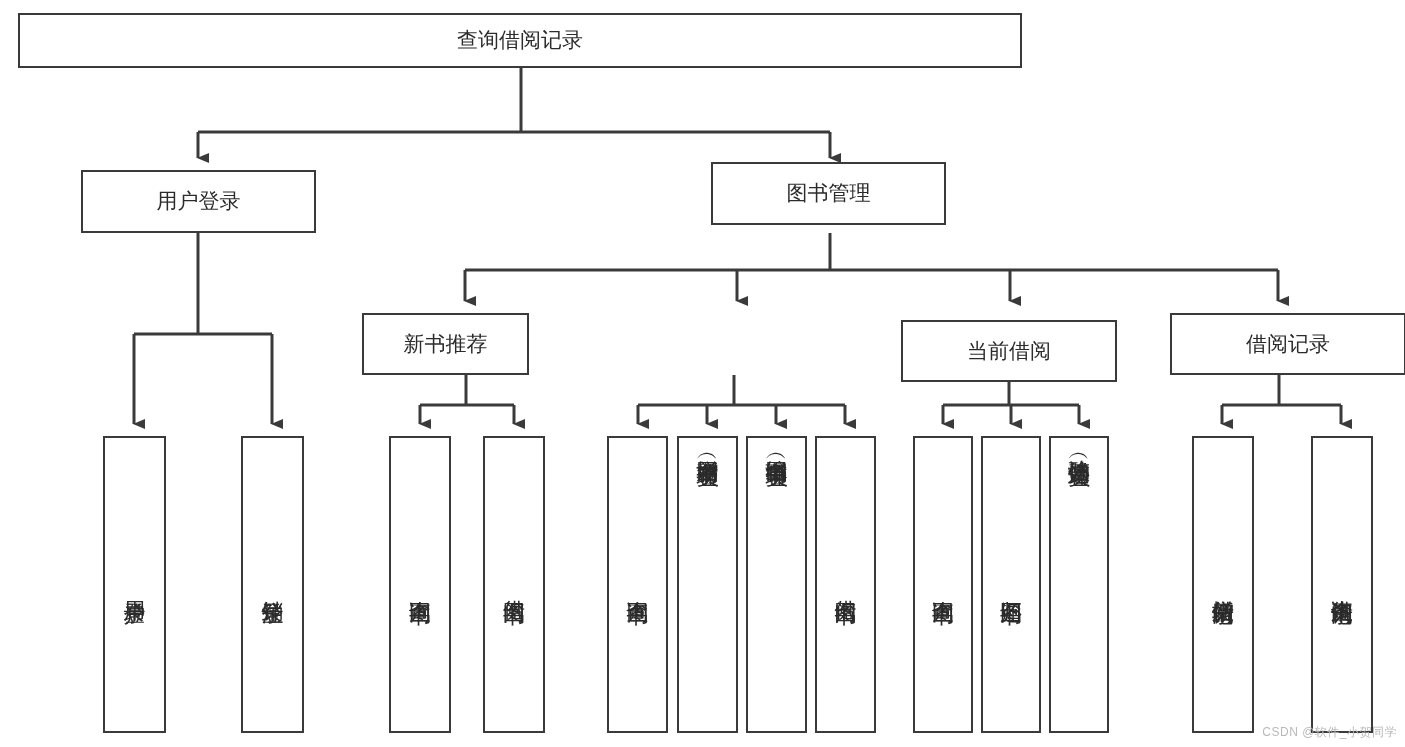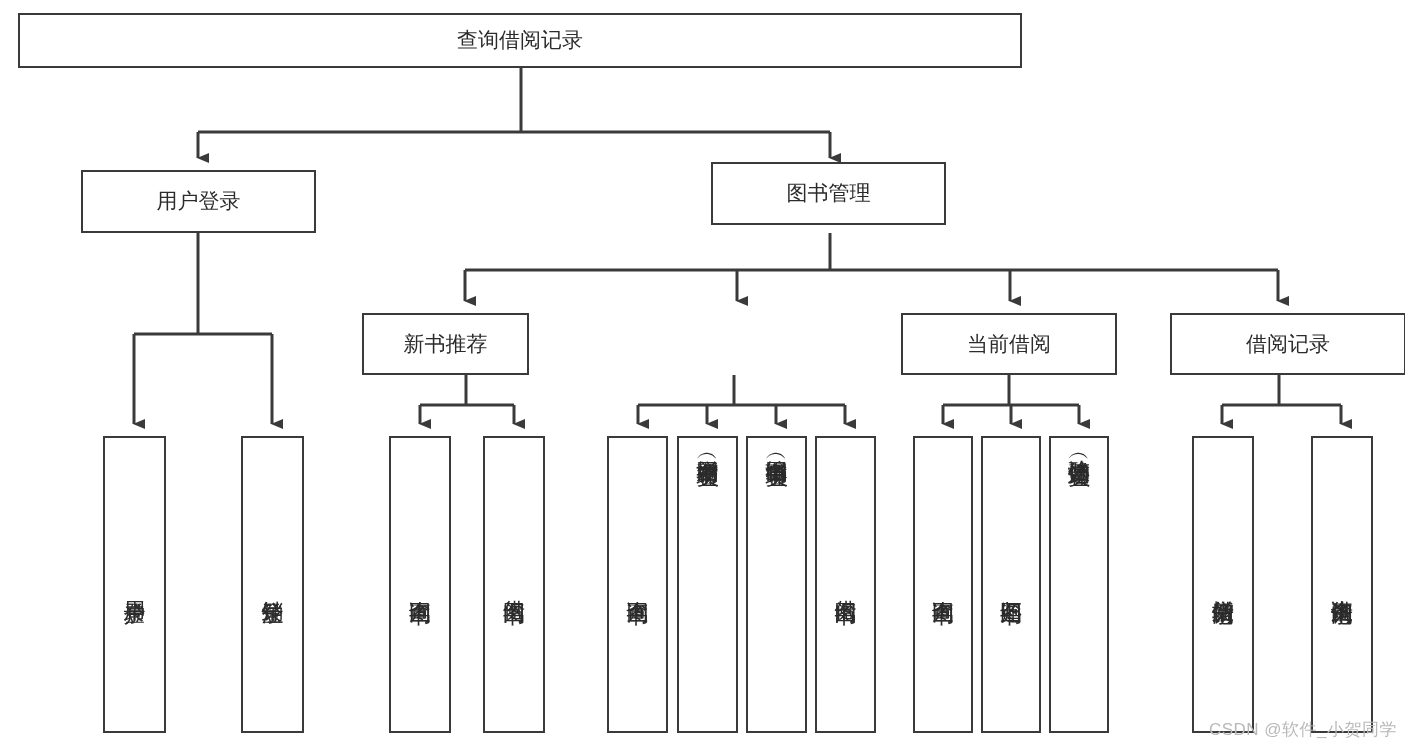--- a/index.html
+++ b/index.html
@@ -65,21 +65,21 @@
     margin-bottom: auto;
   }
   .node.vert.center {
     align-items: center;
     padding-top: 0;
   }
   #watermark {
     position: absolute;
     right: 8px;
     bottom: 6px;
-    font-size: 17px;
+    font-size: 12px;
     color: #b9b9b9;
     letter-spacing: 0.5px;
     white-space: nowrap;
   }
 </style>
 </head>
 <body>
 
 <div id="canvas">
 
@@ -140,21 +140,21 @@
   <div class="node horiz" style="left:81px; top:170px; width:235px; height:63px;">
     <span class="label">用户登录</span>
   </div>
   <div class="node horiz" style="left:711px; top:162px; width:235px; height:63px;">
     <span class="label">图书管理</span>
   </div>
 
   <div class="node horiz" style="left:362px; top:313px; width:167px; height:62px;">
     <span class="label">新书推荐</span>
   </div>
-  <div class="node horiz" style="left:901px; top:313px; width:216px; height:62px;">
+  <div class="node horiz" style="left:901px; top:320px; width:216px; height:62px;">
     <span class="label">当前借阅</span>
   </div>
   <div class="node horiz" style="left:1170px; top:313px; width:236px; height:62px;">
     <span class="label">借阅记录</span>
   </div>
 
   <div class="node vert center" style="left:103px; top:436px; width:63px; height:297px;">
     <span class="label">用户登录</span>
   </div>
   <div class="node vert center" style="left:241px; top:436px; width:63px; height:297px;">

